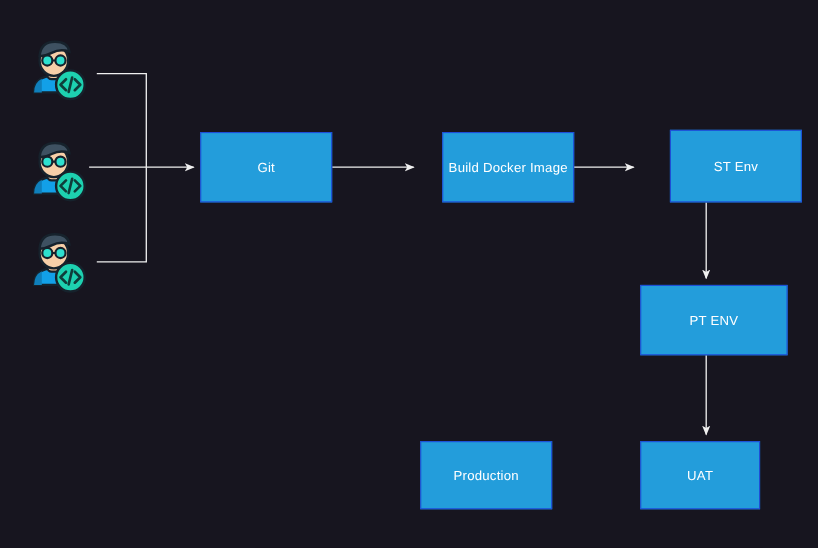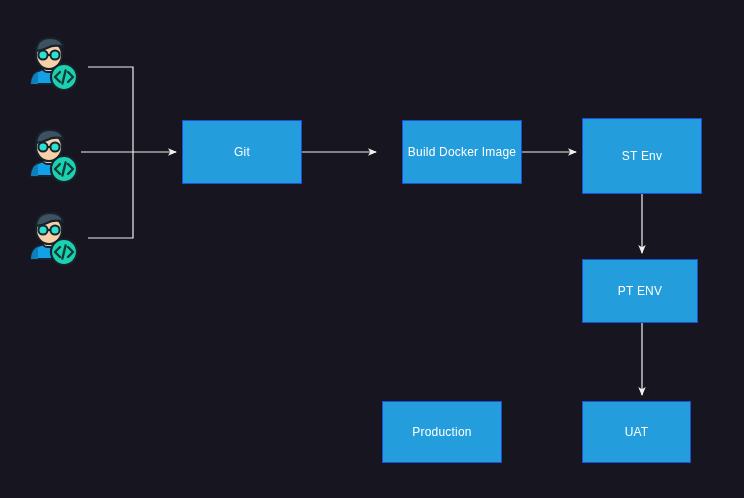--- a/index.html
+++ b/index.html
@@ -149,25 +149,25 @@
   </div>
 
   <div class="node" style="left:182px;top:120px;width:120px;height:64px;">
     <span class="node-label">Git</span>
   </div>
 
   <div class="node" style="left:382px;top:120px;width:120px;height:64px;margin-left:20px;">
     <span class="node-label">Build Docker Image</span>
   </div>
 
-  <div class="node" style="left:582px;top:118px;width:120px;height:76px;">
+  <div class="node" style="left:609px;top:118px;width:120px;height:66px;">
     <span class="node-label">ST Env</span>
   </div>
 
-  <div class="node" style="left:582px;top:259px;width:116px;height:64px;">
+  <div class="node" style="left:582px;top:259px;width:134px;height:64px;">
     <span class="node-label">PT ENV</span>
   </div>
 
   <div class="node" style="left:582px;top:401px;width:109px;height:62px;">
     <span class="node-label">UAT</span>
   </div>
 
   <div class="node" style="left:382px;top:401px;width:120px;height:62px;">
     <span class="node-label">Production</span>
   </div>

